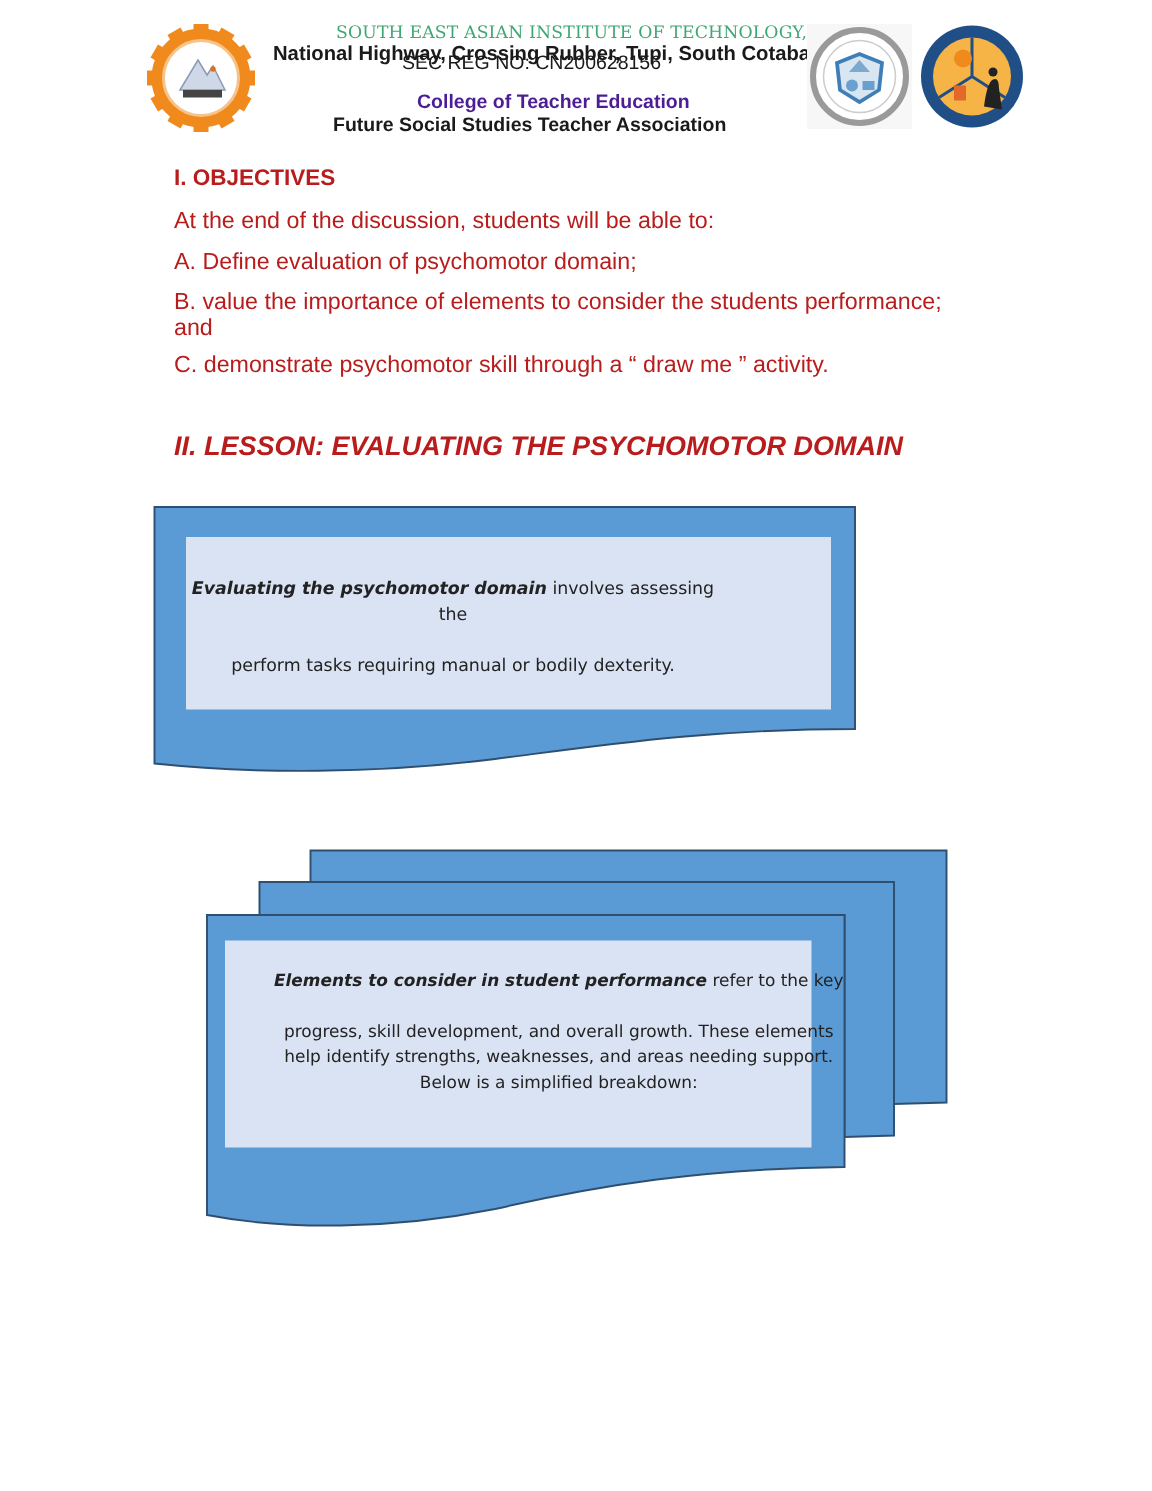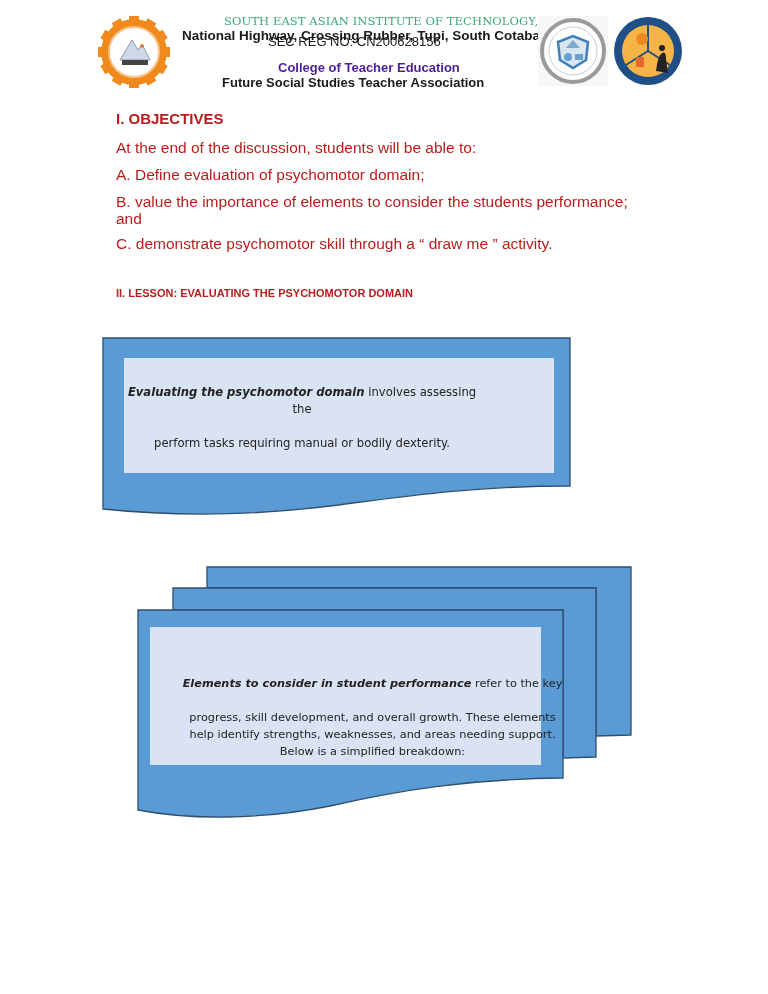--- a/index.html
+++ b/index.html
@@ -85,41 +85,41 @@
 
 <div>
   <div class="txt bold" style="top:110px; font-size:15px;">I. OBJECTIVES</div>
   <div class="txt" style="top:139px;">At the end of the discussion, students will be able to:</div>
   <div class="txt" style="top:166px;text-align:right;">A. Define evaluation of psychomotor domain;</div>
   <div class="txt" style="top:193px;">B. value the importance of elements to consider the students performance;</div>
   <div class="txt" style="top:210px;">and</div>
   <div class="txt" style="top:235px;">C. demonstrate psychomotor skill through a “ draw me ” activity.</div>
 </div>
 
-<div class="txt bold" style="top:287px; font-size:11px;">II.  LESSON: EVALUATING THE PSYCHOMOTOR DOMAIN</div>
+<div class="txt bold" style="top:287px; font-size:18px;font-style:italic;">II.  LESSON: EVALUATING THE PSYCHOMOTOR DOMAIN</div>
 
 <div>
   <svg class="abs" style="left:0; top:0;" width="768" height="994">
     <path d="M103 338 L570 338 L570 486 C 470 486, 400 497, 330 506 C 250 516, 170 516, 103 509 Z" fill="#5b9bd5" stroke="#2f4f70" stroke-width="1.3"></path>
     <rect x="124" y="358" width="430" height="115" fill="#dae3f3"></rect>
   </svg>
   <div class="box-text" style="left:124px; top:384px; width:356px;">
     <b>Evaluating the psychomotor domain</b><span> involves assessing the</span><br>
     <br>
     <span>perform tasks requiring manual or bodily dexterity.</span>
   </div>
 </div>
 
 <div>
   <svg class="abs" style="left:0; top:0;" width="768" height="994">
     <path d="M207 567 L631 567 L631 735 L596 736 L596 588 L207 588 Z" fill="#5b9bd5" stroke="#2f4f70" stroke-width="1.3"></path>
     <path d="M173 588 L596 588 L596 757 L563 758 L563 610 L173 610 Z" fill="#5b9bd5" stroke="#2f4f70" stroke-width="1.3"></path>
     <path d="M138 610 L563 610 L563 778 C 470 779, 400 790, 330 806 C 260 820, 190 820, 138 810 Z" fill="#5b9bd5" stroke="#2f4f70" stroke-width="1.3"></path>
     <rect x="150" y="627" width="391" height="138" fill="#dae3f3"></rect>
   </svg>
-  <div class="box-text" style="left:150px; top:645px; width:445px; font-size:11.3px;margin-top:30px;">
+  <div class="box-text" style="left:150px; top:645px; width:445px; font-size:11.3px;">
     <b>Elements to consider in student performance</b><span> refer to the key</span><br>
     <br>
     <span>progress, skill development, and overall growth. These elements</span><br>
     <span>help identify strengths, weaknesses, and areas needing support.</span><br>
     <span>Below is a simplified breakdown:</span>
   </div>
 </div>
 
 </body></html>

